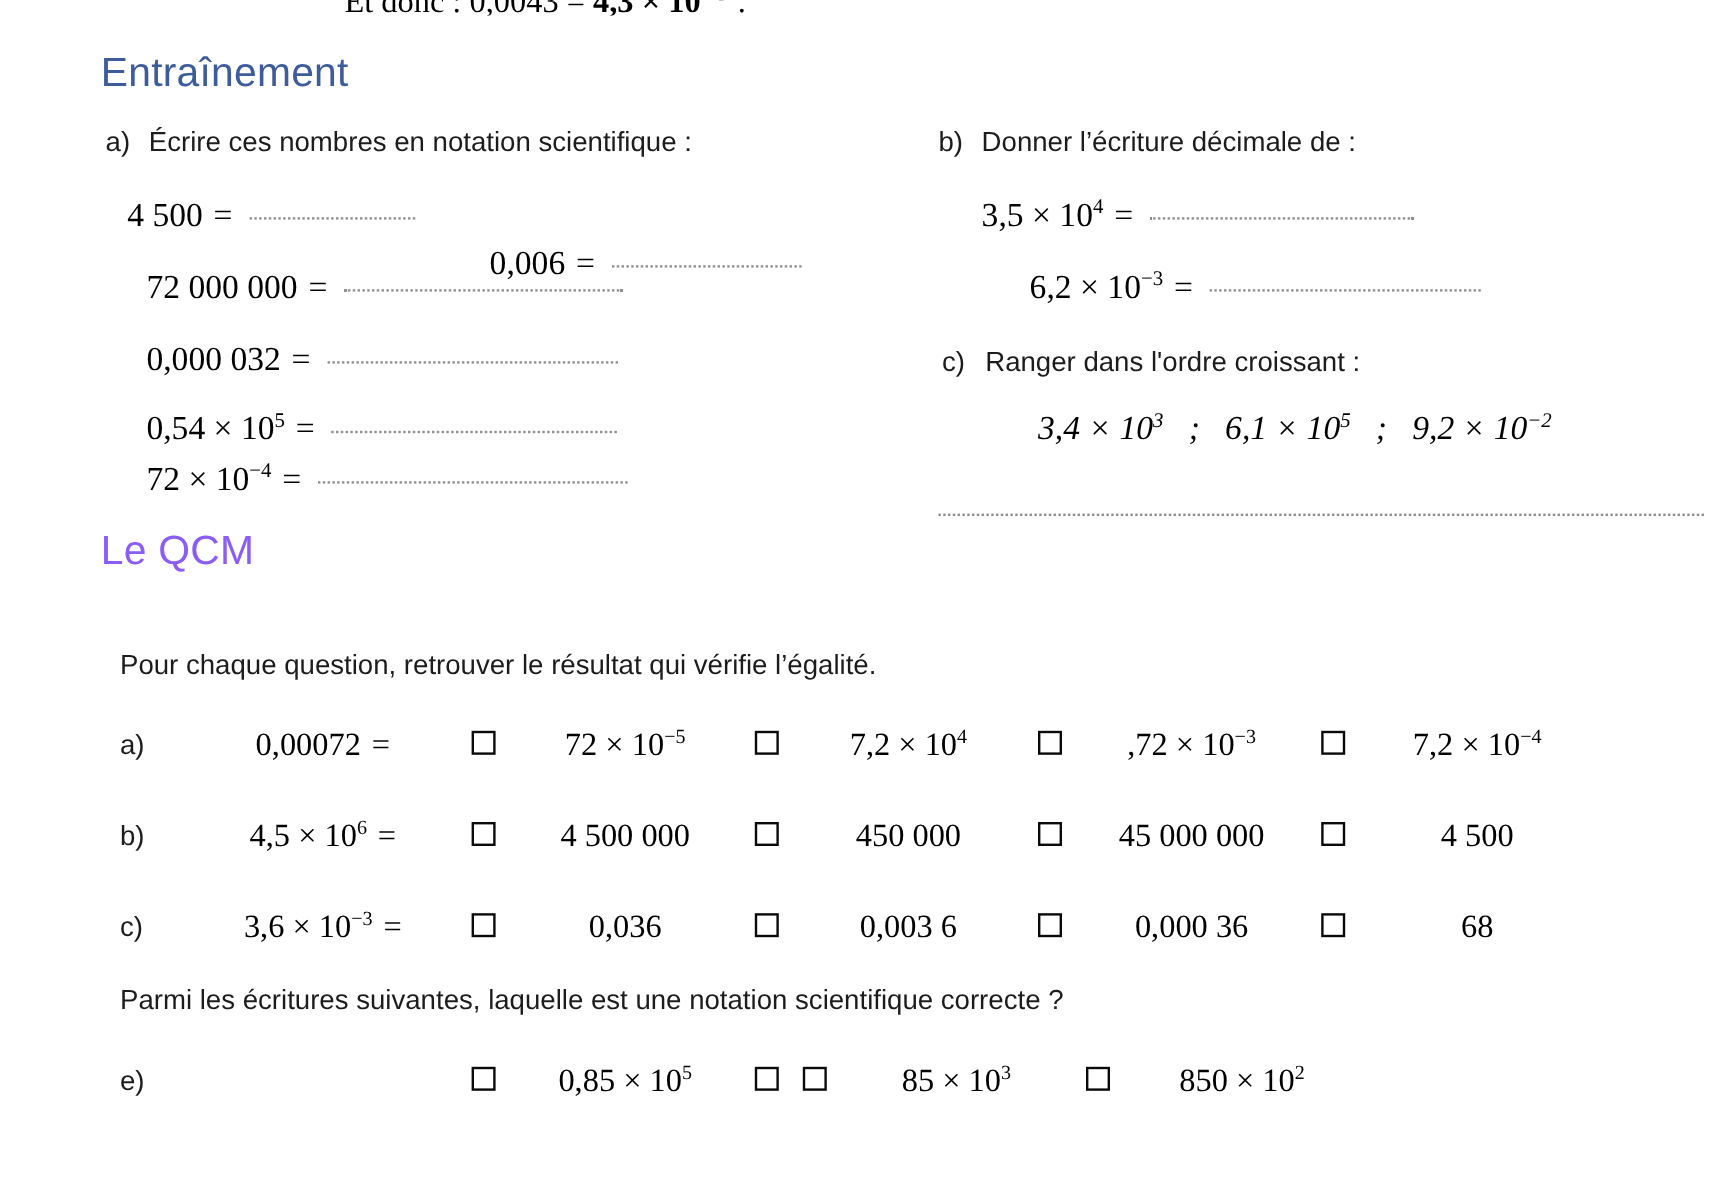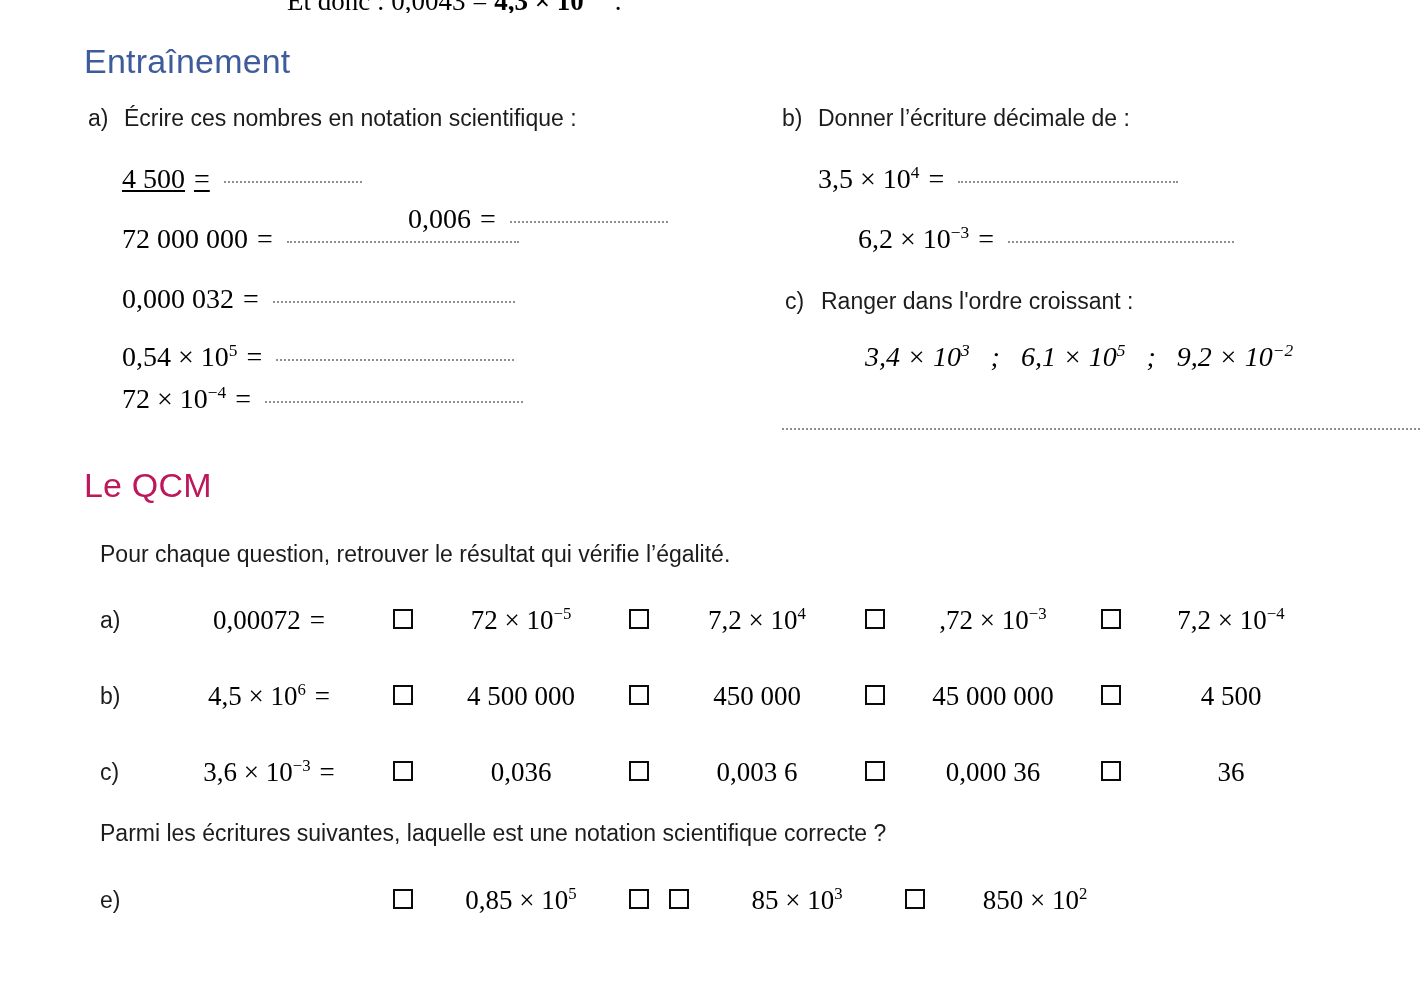--- a/index.html
+++ b/index.html
@@ -46,21 +46,21 @@
     <span class="topclip-inner"><span>Et donc : 0,0043 = </span><span class="b">4,3 × 10</span><sup class="b">−3</sup><span> .</span></span>
   </div>
 
   <div class="abs h1" style="left: 84px; top: 42px; color: rgb(62, 92, 156);">Entraînement</div>
 
   <div class="abs part" style="left:88px;top:105px;">
     <span class="plabel">a)</span>
     <span>Écrire ces nombres en notation scientifique :</span>
   </div>
 
-  <div class="abs math" style="left:122px;top:163px;text-decoration:underline;">
+  <div class="abs math" style="left:106px;top:163px;">
     <span><span>4 500</span><sup></sup><span class="eq">=</span></span><span class="dots w138"></span>
   </div>
   <div class="abs math" style="left:408px;top:163px;margin-top:40px;">
     <span><span>0,006</span><sup></sup><span class="eq">=</span></span><span class="dots w158"></span>
   </div>
   <div class="abs math" style="left:122px;top:223px;">
     <span><span>72 000 000</span><sup></sup><span class="eq">=</span></span><span class="dots w232"></span>
   </div>
   <div class="abs math" style="left:122px;top:283px;">
     <span><span>0,000 032</span><sup></sup><span class="eq">=</span></span><span class="dots w242"></span>
@@ -85,21 +85,21 @@
 
   <div class="abs part" style="left:785px;top:288px;">
     <span class="plabel">c)</span>
     <span>Ranger dans l'ordre croissant :</span>
   </div>
   <div class="abs math" style="left:865px;top:341px;font-style:italic;">
     <span><span>3,4 × 10</span><sup>3</sup></span><span class="csep">;</span><span><span>6,1 × 10</span><sup>5</sup></span><span class="csep">;</span><span><span>9,2 × 10</span><sup>−2</sup></span>
   </div>
   <div class="abs longdots"></div>
 
-  <div class="abs h1" style="left: 84px; top: 466px; color: #be185d;">Le QCM</div>
+  <div class="abs h1" style="left: 84px; top: 440px; color: #8b5cf6;">Le QCM</div>
 
   <div class="abs introtext" style="left:100px;top:541px;">Pour chaque question, retrouver le résultat qui vérifie l’égalité.</div>
 
   <div class="abs qrow" style="top:598px;">
     <span class="qlabel">a)</span>
     <span class="qexpr math"><span>0,00072</span><sup></sup><span class="eq">=</span></span>
     <span class="cbcell">
         <span class="cb"></span>
       </span>
     <span class="opt math"><span>72 × 10</span><sup>−5</sup></span>
@@ -149,21 +149,21 @@
         <span class="cb"></span>
       </span>
     <span class="opt math"><span>0,003 6</span><sup></sup></span>
     <span class="cbcell">
         <span class="cb"></span>
       </span>
     <span class="opt math"><span>0,000 36</span><sup></sup></span>
     <span class="cbcell">
         <span class="cb"></span>
       </span>
-    <span class="opt math last"><span>36</span><sup></sup></span>
+    <span class="opt math last"><span>68</span><sup></sup></span>
   </div>
 
   <div class="abs introtext" style="left:100px;top:820px;">Parmi les écritures suivantes, laquelle est une notation scientifique correcte ?</div>
 
   <div class="abs qrow" style="top:878px;">
     <span class="qlabel">e)</span>
     <span class="qexpr math"><span></span><sup></sup><span class="eq"></span></span>
     <span class="cbcell">
         <span class="cb"></span>
       </span>

